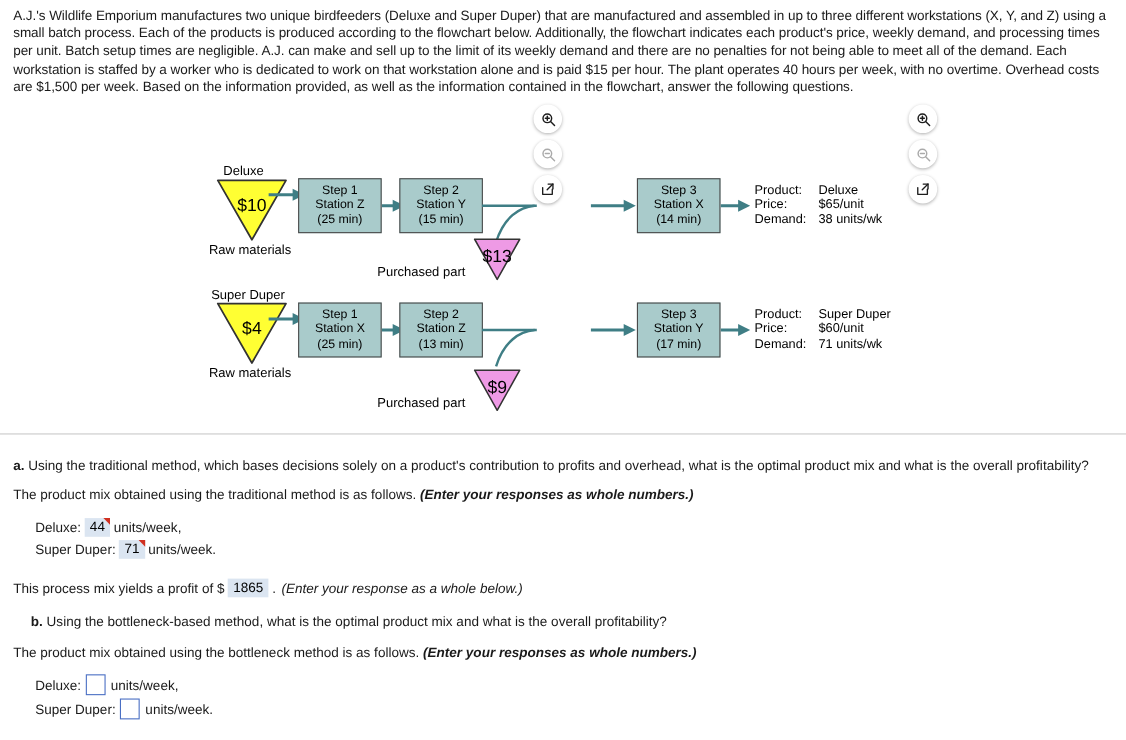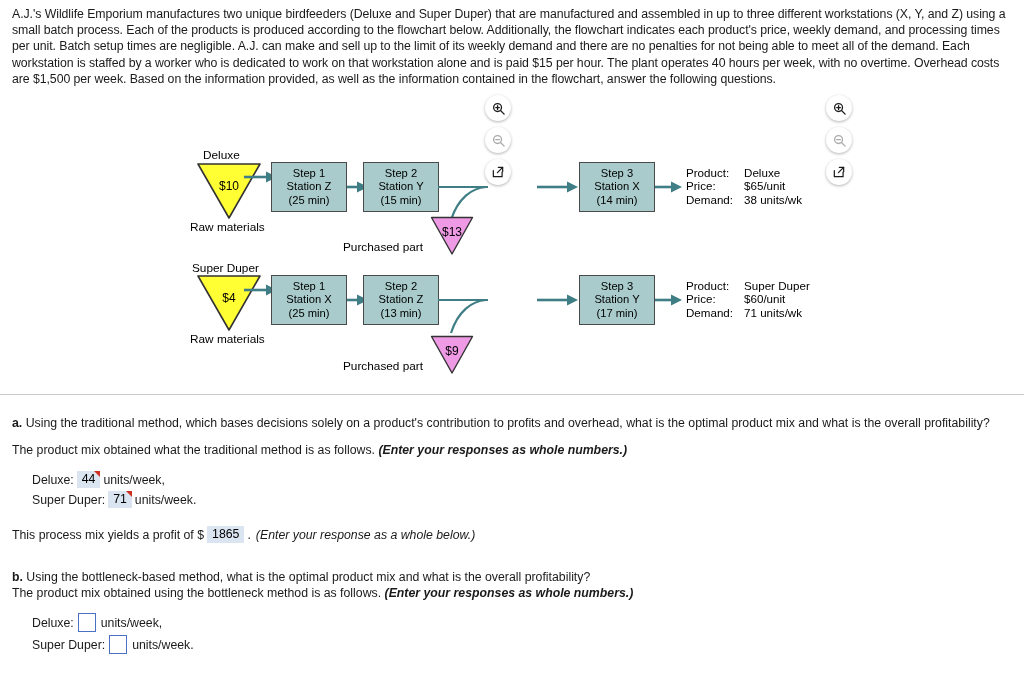--- a/index.html
+++ b/index.html
@@ -71,21 +71,21 @@
   }
 
   
   .tri {
     position: absolute;
   }
   .tri .val {
     position: absolute;
     width: 100%;
     text-align: center;
-    font-size: 12px;
+    font-size: 16px;
     color: #000;
     pointer-events: none;
   }
 
   .lbl {
     position: absolute;
     font-size: 11.8px;
     color: #000;
     white-space: nowrap;
   }
@@ -406,21 +406,21 @@
   <div class="divider"></div>
 
   <div class="qa">
 
     <div class="qline" style="left:0px; top:7px;">
       <b>a.</b>
       <span>Using the traditional method, which bases decisions solely on a product's contribution to profits and overhead, what is the optimal product mix and what is the overall profitability?</span>
     </div>
 
     <div class="qline" style="left:0px; top:34px;">
-      <span>The product mix obtained what the traditional method is as follows.</span>
+      <span>The product mix obtained using the traditional method is as follows.</span>
       <i>(Enter your responses as whole numbers.)</i>
     </div>
 
     <div class="ansrow" style="left:20px; top:63px;">
       <span>Deluxe:</span>
       <span class="fbox flag">44</span>
       <span>units/week,</span>
     </div>
 
     <div class="ansrow" style="left:20px; top:83px;">
@@ -429,21 +429,21 @@
       <span>units/week.</span>
     </div>
 
     <div class="ansrow" style="left:0px; top:118px;">
       <span>This process mix yields a profit of $</span>
       <span class="fbox">1865</span>
       <span>.</span>
       <i style="margin-left:5px;">(Enter your response as a whole below.)</i>
     </div>
 
-    <div class="qline" style="left:0px; top:149px;margin-top:12px;">
+    <div class="qline" style="left:16px; top:149px;">
       <b>b.</b>
       <span>Using the bottleneck-based method, what is the optimal product mix and what is the overall profitability?</span>
     </div>
 
     <div class="qline" style="left:0px; top:177px;">
       <span>The product mix obtained using the bottleneck method is as follows.</span>
       <i>(Enter your responses as whole numbers.)</i>
     </div>
 
     <div class="ansrow" style="left:20px; top:205px;">

